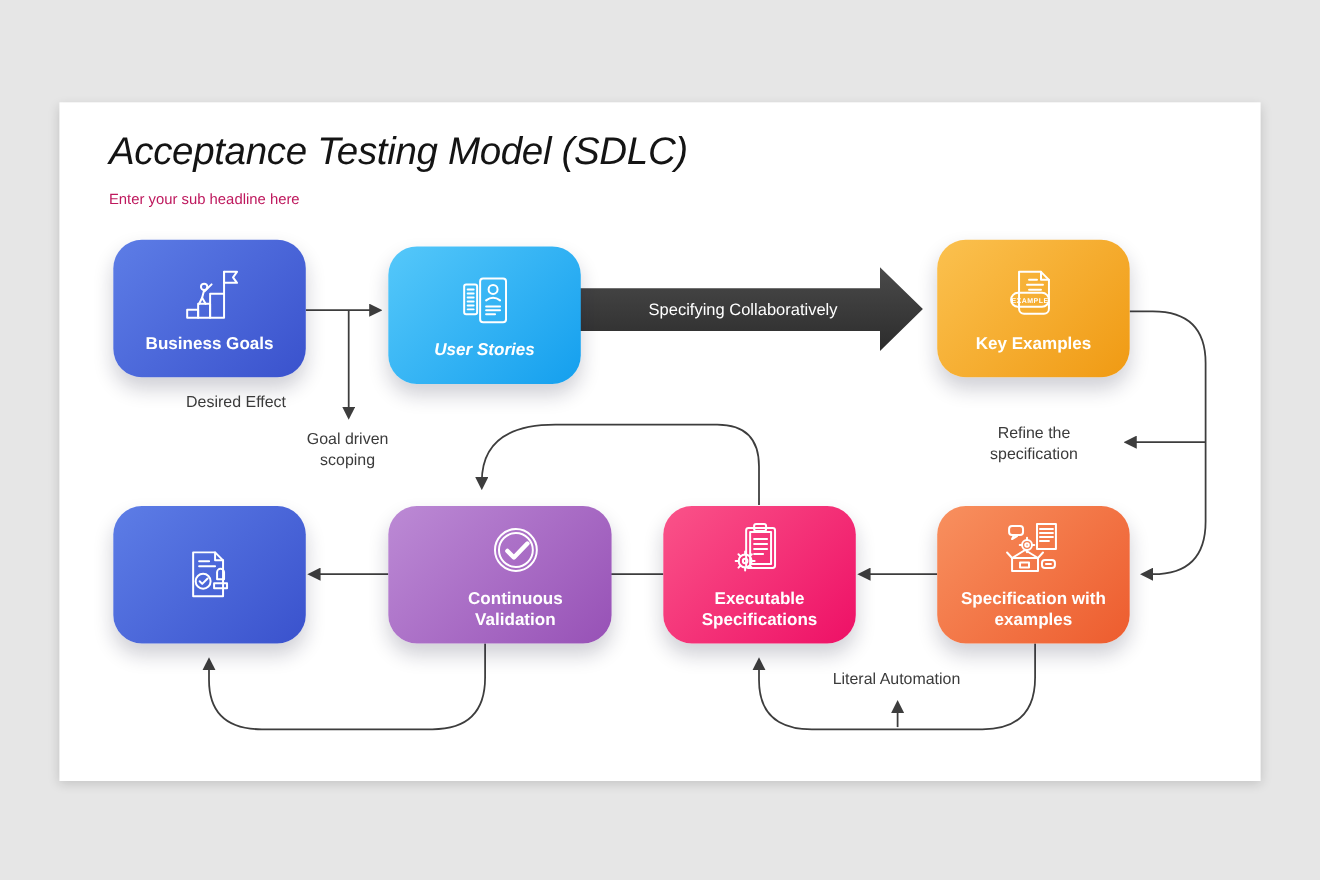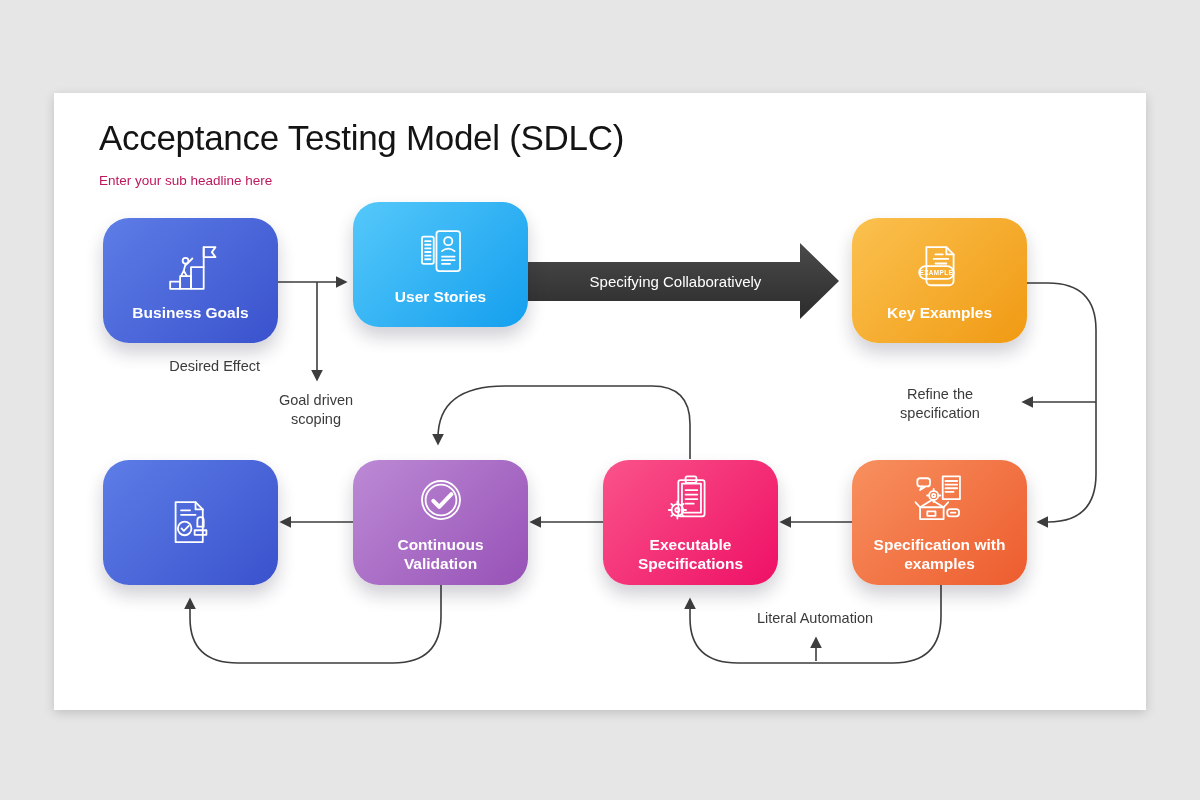--- a/index.html
+++ b/index.html
@@ -7,43 +7,43 @@
     width:1200px;height:800px;position:relative;overflow:hidden;
     background:#e6e6e6;
     font-family:"Liberation Sans", sans-serif;
   }
   .slide{
     position:absolute;left:54px;top:93px;width:1092px;height:617px;
     background:#ffffff;box-shadow:0 3px 10px rgba(0,0,0,0.16);
   }
   .title{
     position:absolute;left:99px;top:118px;font-size:35px;font-weight:500;
-    color:#141414;letter-spacing:-0.3px;
+    color:#141414;letter-spacing:-0.3px;font-style:italic;
   }
   .subtitle{
     position:absolute;left:99px;top:173px;font-size:13.5px;color:#be185d;
   }
   .overlay{position:absolute;left:0;top:0;width:1200px;height:800px;pointer-events:none;z-index:2;}
   .conn{fill:none;stroke:#3d3d3d;stroke-width:1.6;}
   .card{
     position:absolute;width:175px;height:125px;border-radius:26px;z-index:3;
     display:flex;flex-direction:column;align-items:center;justify-content:center;
     box-shadow:0 10px 18px rgba(20,20,50,0.20);
   }
   .card .icon{width:58px;height:58px;flex:0 0 auto;}
   .card .icon svg{width:58px;height:58px;display:block;stroke:#ffffff;fill:none;stroke-width:2;stroke-linecap:round;stroke-linejoin:round;}
   .card .label{
     margin-top:7px;width:156px;text-align:center;color:#ffffff;
     font-size:15.5px;font-weight:bold;line-height:1.22;
   }
   .pos-business-goals{left:103px;top:218px;}
-  .pos-user-stories{left:353px;top:202px;}
+  .pos-user-stories{left:353px;top:224px;font-style:italic;}
   .pos-key-examples{left:852px;top:218px;}
   .pos-living-documentation{left:103px;top:460px;}
-  .pos-continuous-validation{left:353px;top:460px;}
+  .pos-continuous-validation{left:353px;top:460px;padding-left:28px;}
   .pos-executable-specifications{left:603px;top:460px;}
   .pos-specification-with-examples{left:852px;top:460px;}
   .banner-label{
     position:absolute;left:548px;top:272px;width:255px;height:20px;z-index:3;
     color:#ffffff;font-size:15px;text-align:center;line-height:20px;
   }
   .annotation{
     position:absolute;z-index:4;text-align:center;color:#3b3b3b;
     font-size:14.5px;line-height:1.3;
   }

